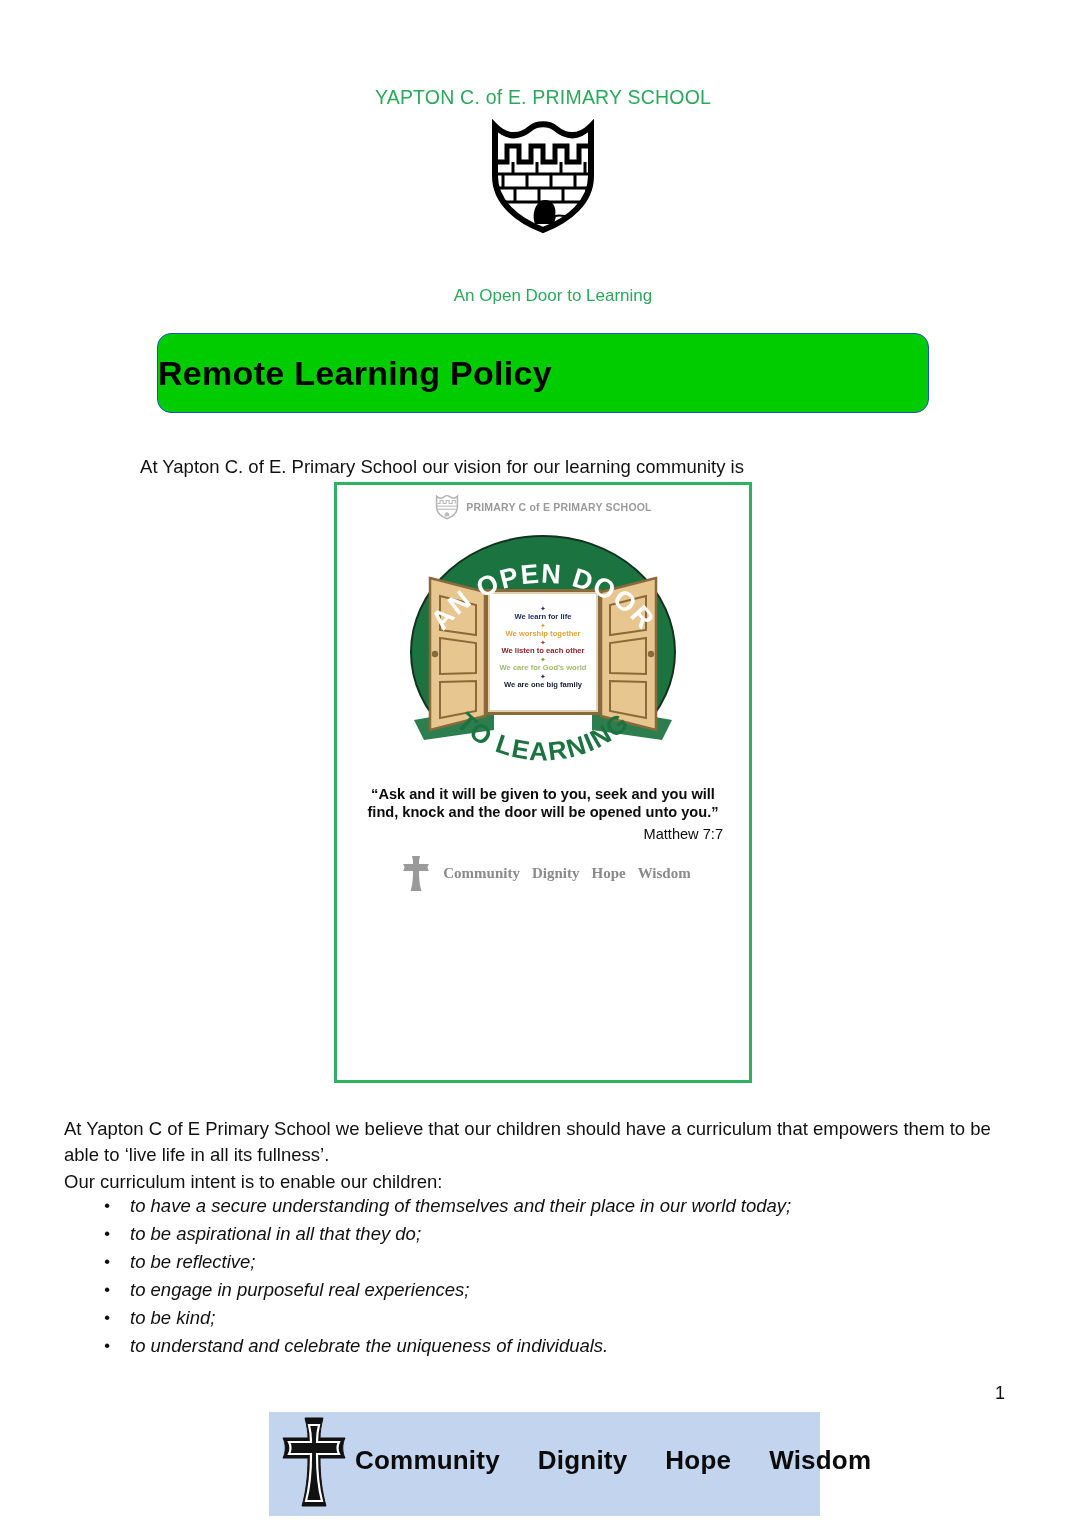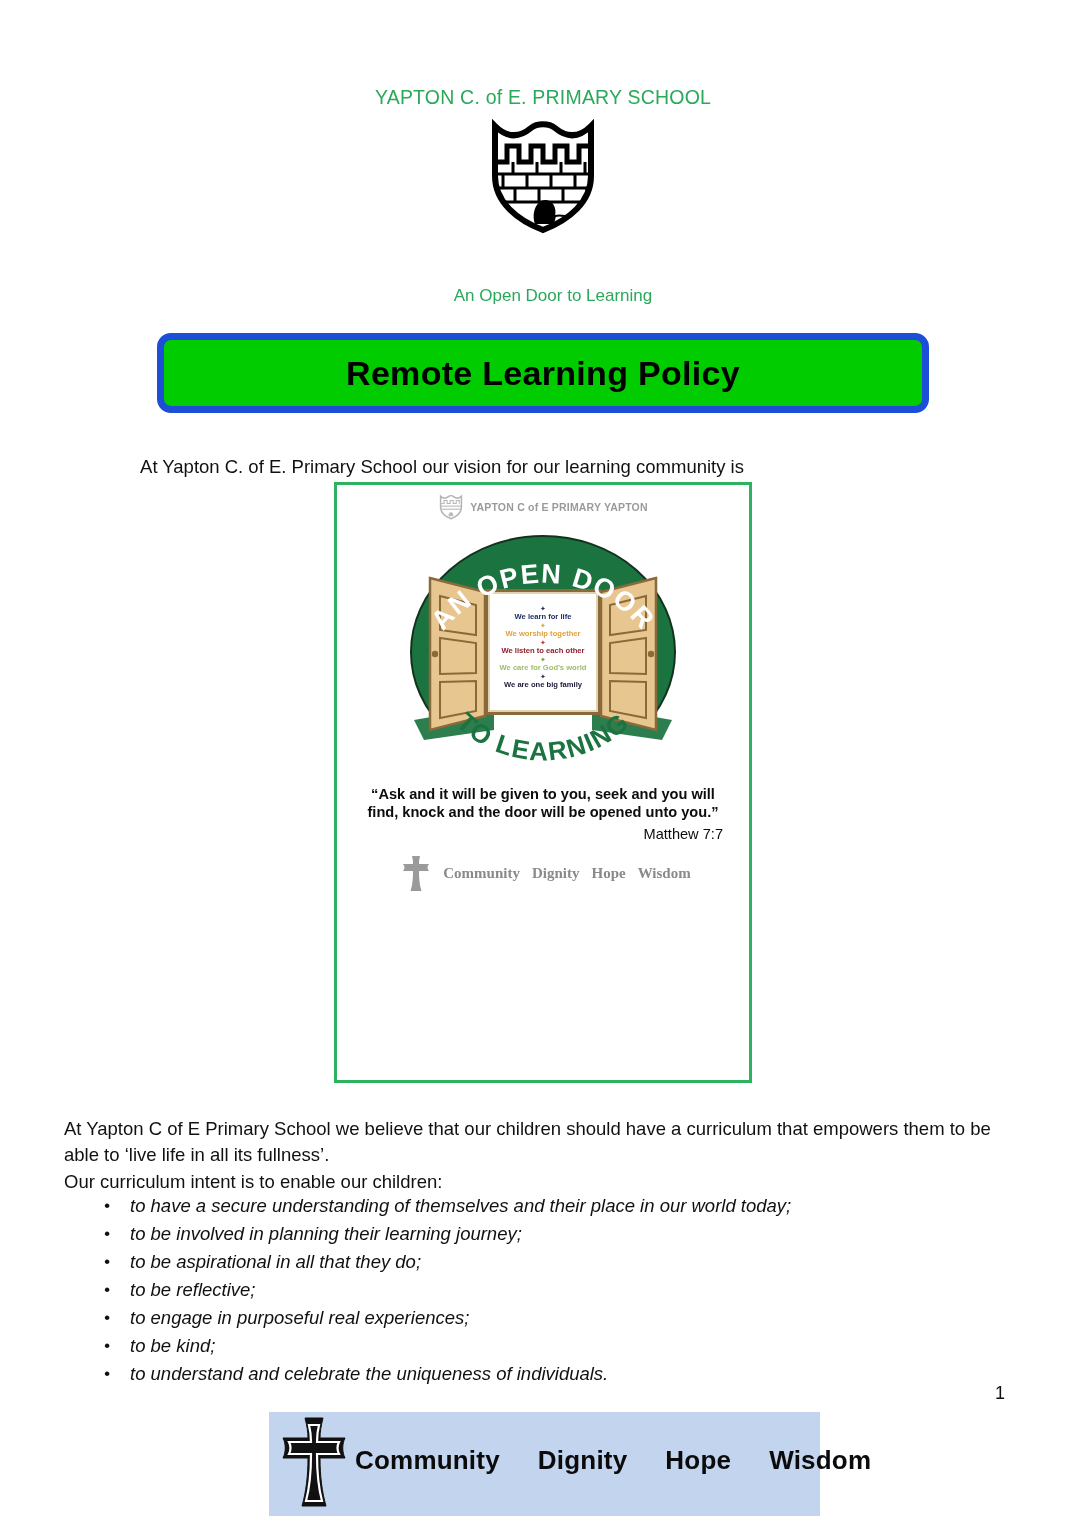--- a/index.html
+++ b/index.html
@@ -57,25 +57,25 @@
 
   
   .title-banner {
     position: absolute;
     top: 333px;
     left: 157px;
     width: 772px;
     height: 80px;
     box-sizing: border-box;
     background: #00cc00;
-    border: 7px solid #1d4ed8;
+    border: 1px solid #1d4ed8;
     border-radius: 14px;
     display: flex;
     align-items: center;
-    justify-content: center;
+    justify-content: flex-start;
   }
   .title-banner-text {
     font-size: 34px;
     font-weight: bold;
     color: #000000;
     letter-spacing: 0.3px;
   }
 
   
   .vision-intro {
@@ -331,21 +331,21 @@
     <div class="vision-head">
       <svg width="26" height="26" viewBox="0 0 120 120">
         <path d="M12,10 L12,60 C12,86 34,104 60,114 C86,104 108,86 108,60 L108,10 C96,22 84,22 72,12 C66,7 54,7 48,12 C36,22 24,22 12,10 Z" fill="#ffffff" stroke="#b4b4b4" stroke-width="7"></path>
         <g stroke="#b8b8b8" stroke-width="5" fill="none">
           <path d="M16,44 L28,44 L28,30 L42,30 L42,44 L56,44 L56,30 L70,30 L70,44 L84,44 L84,30 L98,30 L98,44"></path>
           <line x1="14" y1="56" x2="106" y2="56"></line>
           <line x1="14" y1="70" x2="106" y2="70"></line>
         </g>
         <path d="M50,104 C46,92 54,82 62,84 C70,86 72,96 70,102 Z" fill="#bcbcbc"></path>
       </svg>
-      <span class="vision-head-label">YAPTON C of E PRIMARY YAPTON</span>
+      <span class="vision-head-label">PRIMARY C of E PRIMARY SCHOOL</span>
     </div>
 
 
     <div class="roundel">
       <svg width="318" height="240" viewBox="0 0 318 240">
         <defs>
           <path id="arcTop" d="M38,150 A122,116 0 0 1 280,150"></path>
           <path id="arcBottom" d="M56,168 A112,96 0 0 0 262,168"></path>
         </defs>
 
@@ -410,21 +410,20 @@
     </div>
   </div>
 
   <div class="body-copy">
     <p>At Yapton C of E Primary School we believe that our children should have a curriculum that empowers them to be able to ‘live life in all its fullness’.</p>
     <p>Our curriculum intent is to enable our children:</p>
   </div>
 
   <ul class="intent-list">
     <li>to have a secure understanding of themselves and their place in our world today;</li>
-    <li>to be involved in planning their learning journey;</li>
     <li>to be aspirational in all that they do;</li>
     <li>to be reflective;</li>
     <li>to engage in purposeful real experiences;</li>
     <li>to be kind;</li>
     <li>to understand and celebrate the uniqueness of individuals.</li>
   </ul>
 
   <div class="page-number">1</div>
 
   <div class="footer-band">

